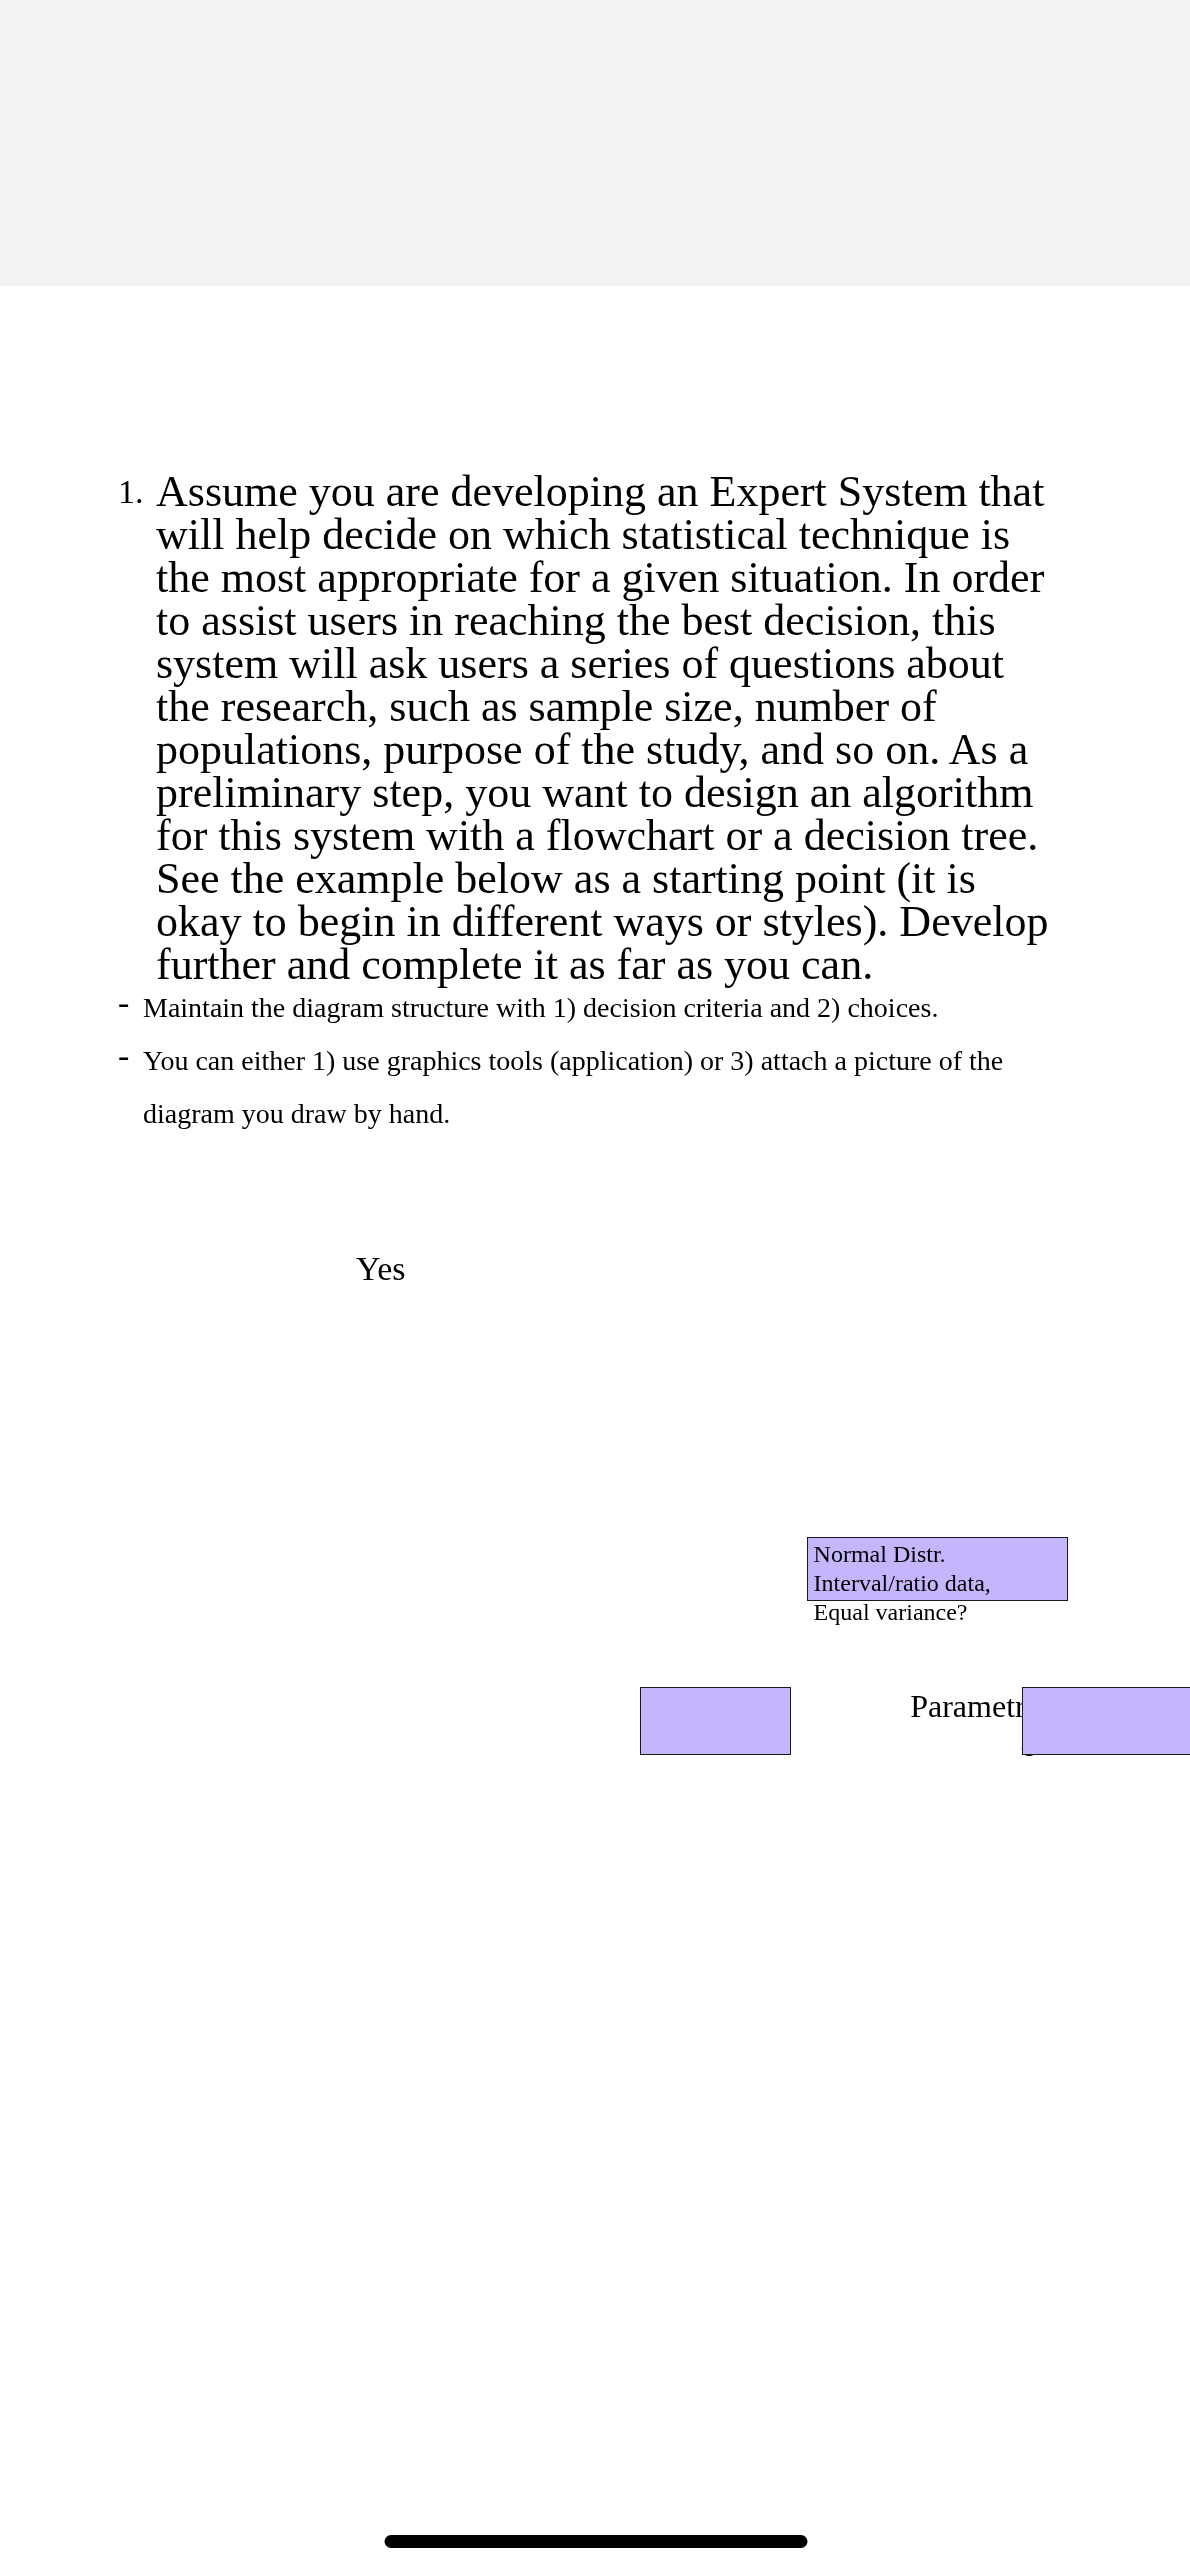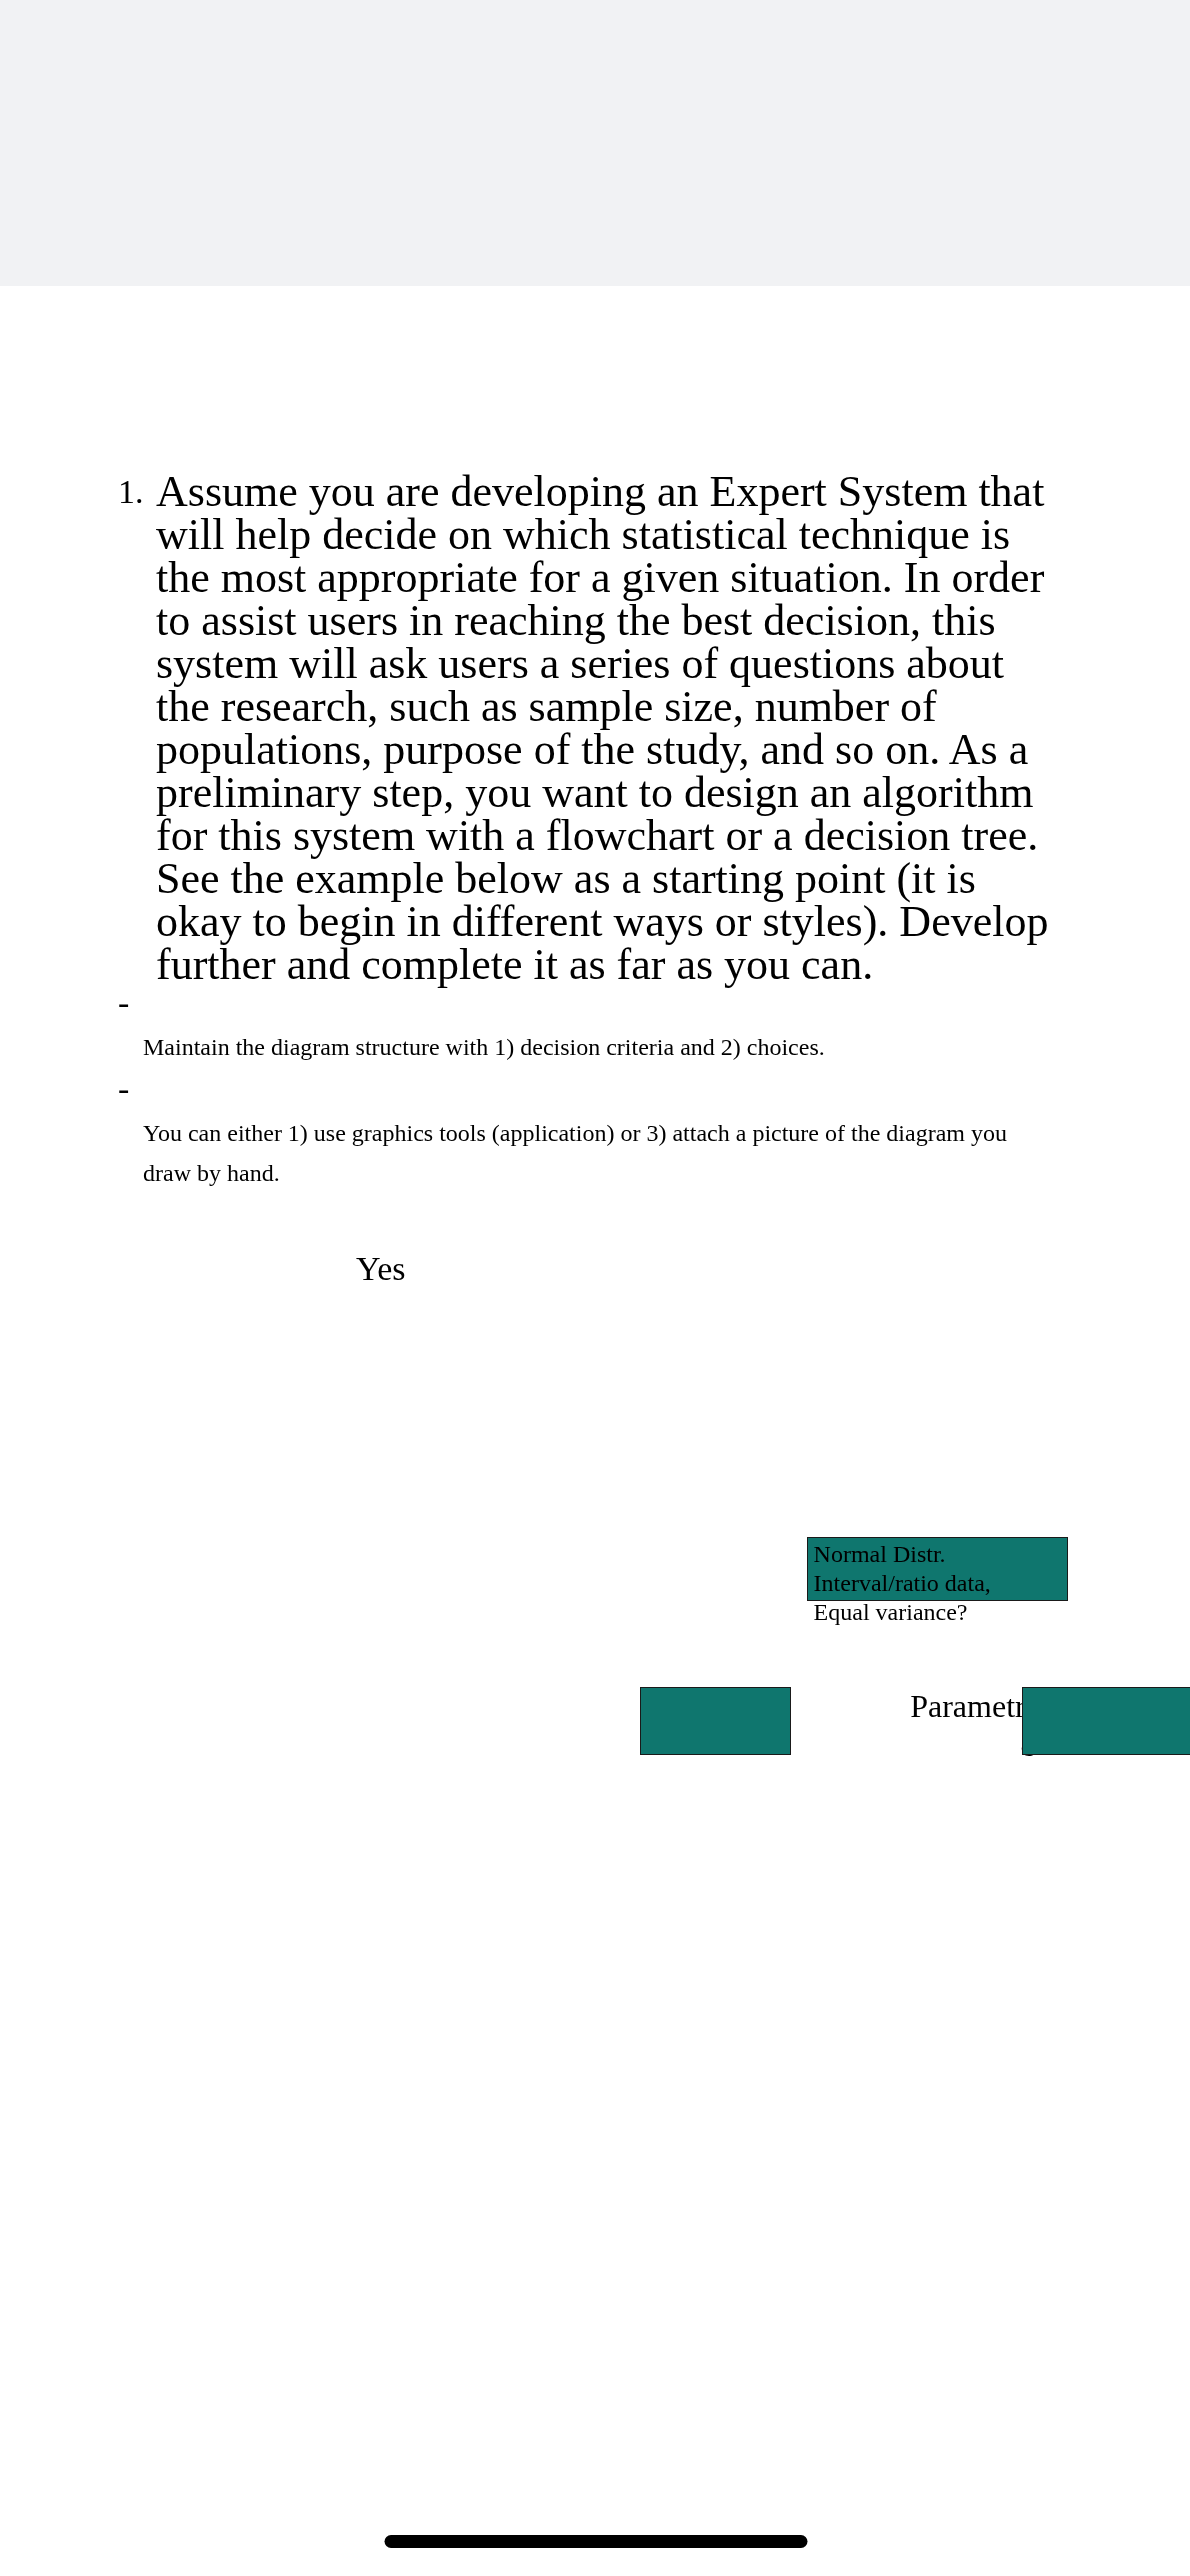--- a/index.html
+++ b/index.html
@@ -74,23 +74,22 @@
     margin-bottom: 0px;
   }
   .bullet-marker {
     flex: 0 0 auto;
     width: 25px;
     font-size: 34px;
     line-height: 43px;
   }
   .bullet-text {
     flex: 1 1 auto;
-    font-size: 24px;
-    line-height: 40px;
-    margin-top: 46px;
+    font-size: 28px;
+    line-height: 53px;
   }
 
   
   #diagram {
     position: absolute;
     left: 0;
     top: 955px;
     width: 1191px;
     height: 287px;
   }
@@ -101,21 +100,21 @@
     top: 7.4px;
     font-size: 34px;
     line-height: 41px;
     white-space: nowrap;
   }
 
   .node-box {
     position: absolute;
     box-sizing: border-box;
     border: 1.9px solid #1a1a1a;
-    background: #0f766e;
+    background: #c4b5fd;
     overflow: visible;
   }
   .node-text {
     position: absolute;
     left: 5.6px;
     top: 1.9px;
     width: 389px;
     font-size: 24px;
     line-height: 29px;
     white-space: pre;

